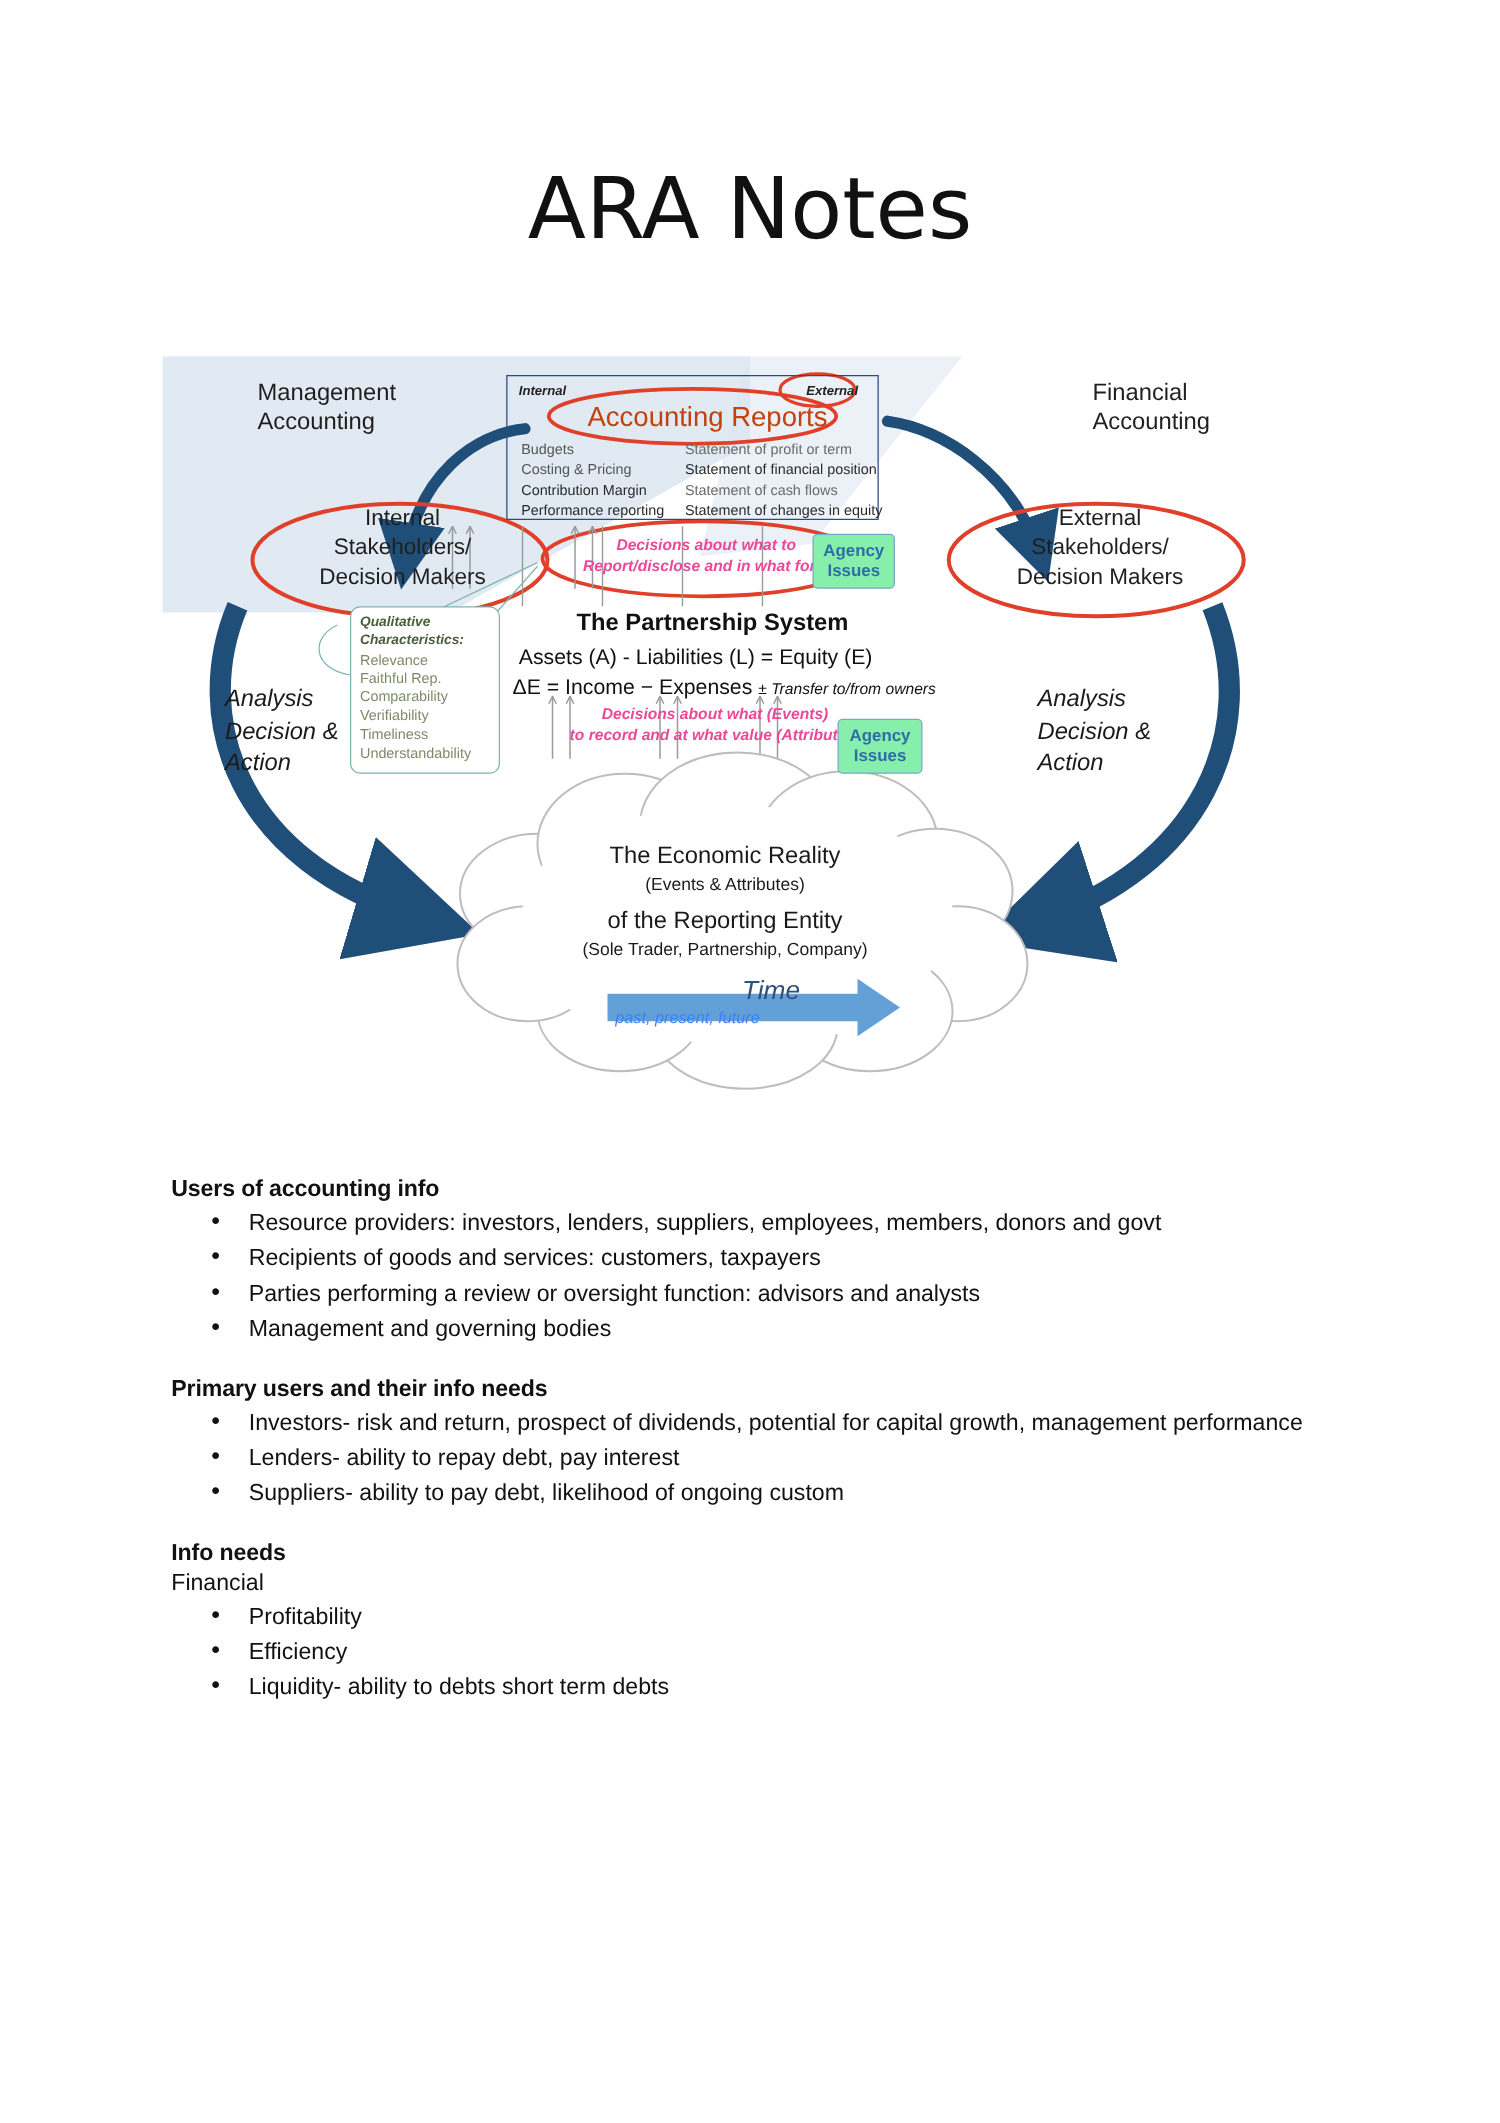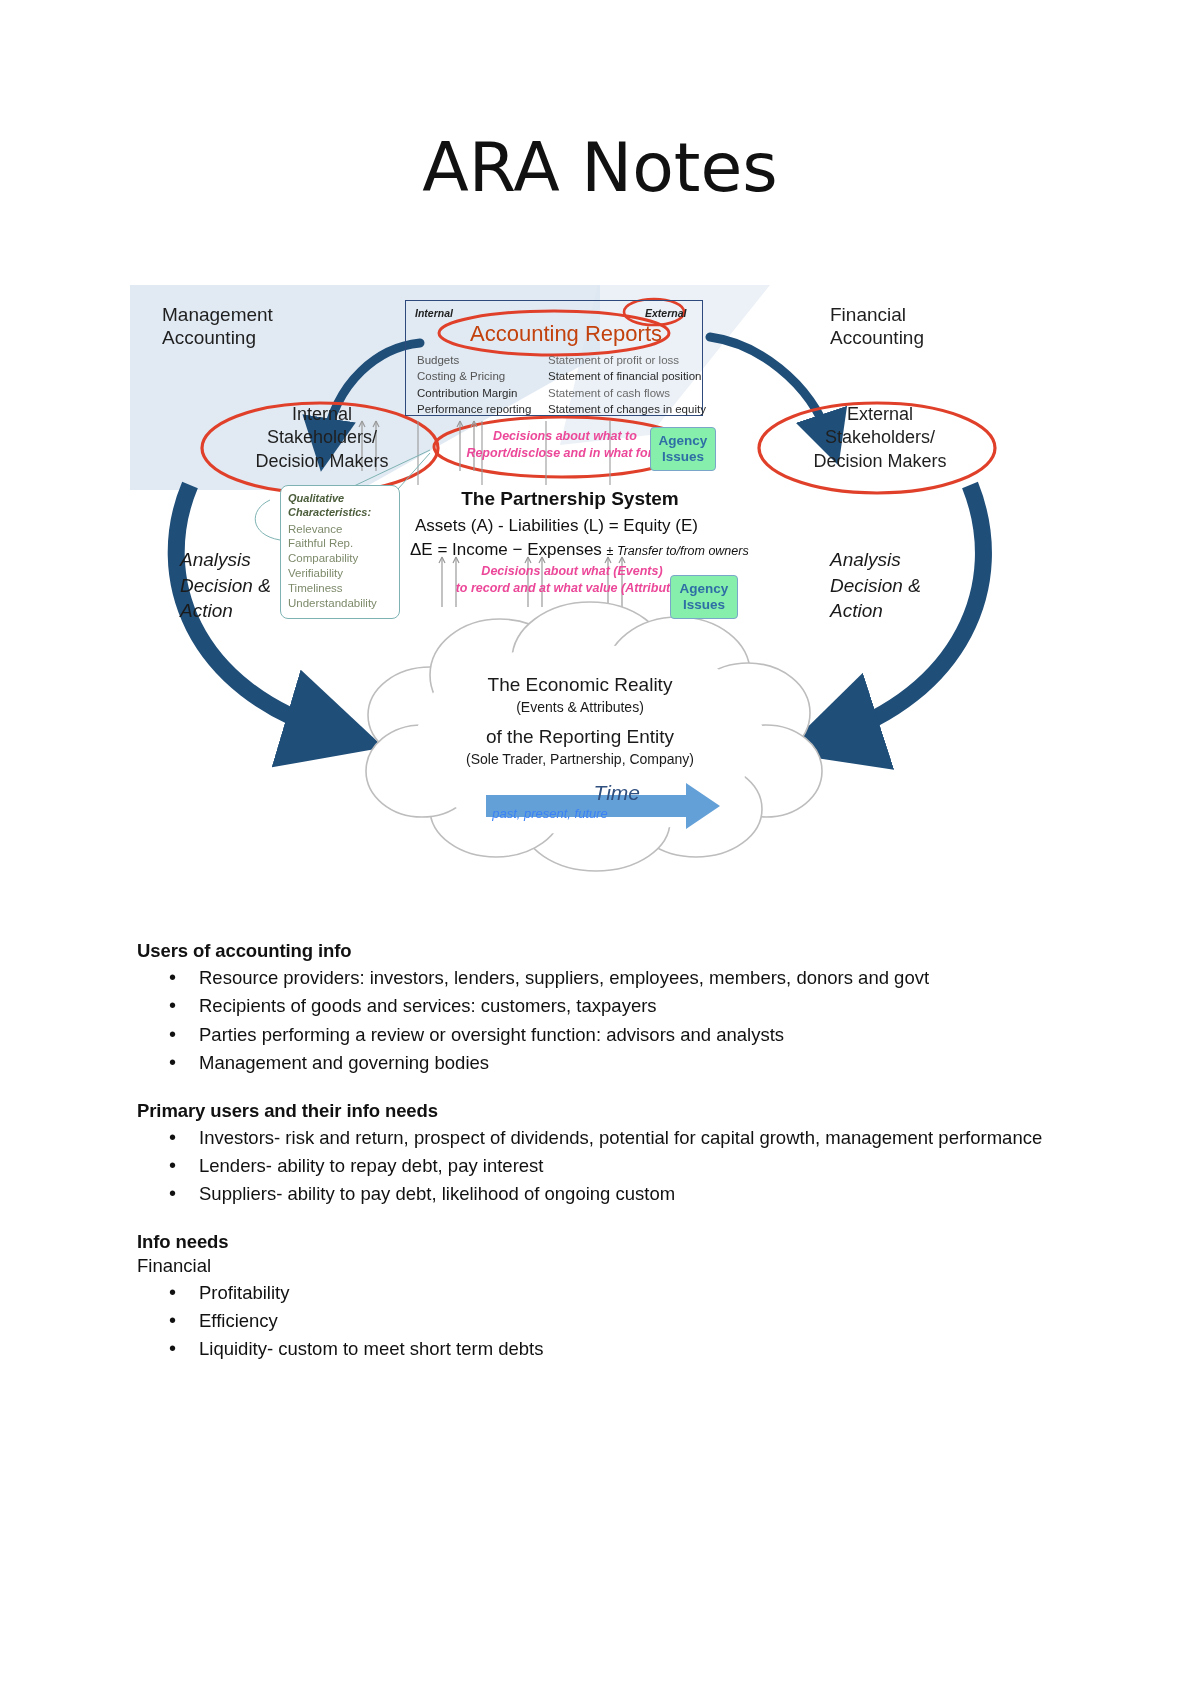--- a/index.html
+++ b/index.html
@@ -50,20 +50,21 @@
     position: absolute;
     font-family: "Liberation Sans", sans-serif;
     color: #1a1a1a;
     line-height: 1.22;
   }
 
   
   .side-heading {
     font-size: 19px;
     color: #1f1f1f;
+    margin-left: 44px;
   }
   .mgmt-acc { left: 32px; top: 18px; }
   .fin-acc  { left: 700px; top: 18px; text-align: left; }
 
   
   .stake-label {
     font-size: 18px;
     text-align: center;
     color: #1f1f1f;
     line-height: 1.3;
@@ -367,21 +368,21 @@
   <div class="rb-external-label">External</div>
   <div class="rb-title">Accounting Reports</div>
 
   <div class="rb-col rb-col-left">
     <div class="rb-item">Budgets</div>
     <div class="rb-item">Costing &amp; Pricing</div>
     <div class="rb-item">Contribution Margin</div>
     <div class="rb-item">Performance reporting</div>
   </div>
   <div class="rb-col rb-col-right">
-    <div class="rb-item">Statement of profit or loss</div>
+    <div class="rb-item">Statement of profit or term</div>
     <div class="rb-item">Statement of financial position</div>
     <div class="rb-item">Statement of cash flows</div>
     <div class="rb-item">Statement of changes in equity</div>
   </div>
 
   <div class="dg-text decision-text decision-top">
     <div>Decisions about what to</div>
     <div>Report/disclose and in what form</div>
   </div>
   <div class="dg-text decision-text decision-bottom">
@@ -442,15 +443,15 @@
     <li>Suppliers- ability to pay debt, likelihood of ongoing custom</li>
   </ul>
 
   <div class="gap"></div>
 
   <div class="note-heading">Info needs</div>
   <div class="note-plain">Financial</div>
   <ul class="note-list">
     <li> Profitability</li>
     <li>Efficiency</li>
-    <li>Liquidity- custom to meet short term debts</li>
+    <li>Liquidity- ability to debts short term debts</li>
   </ul>
 </div>
 
 </body></html>

